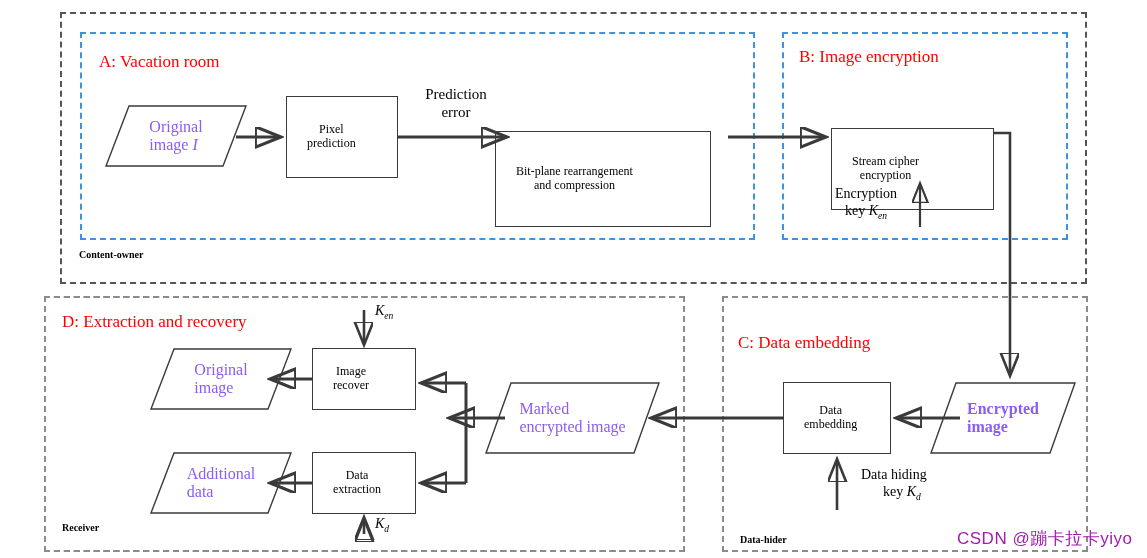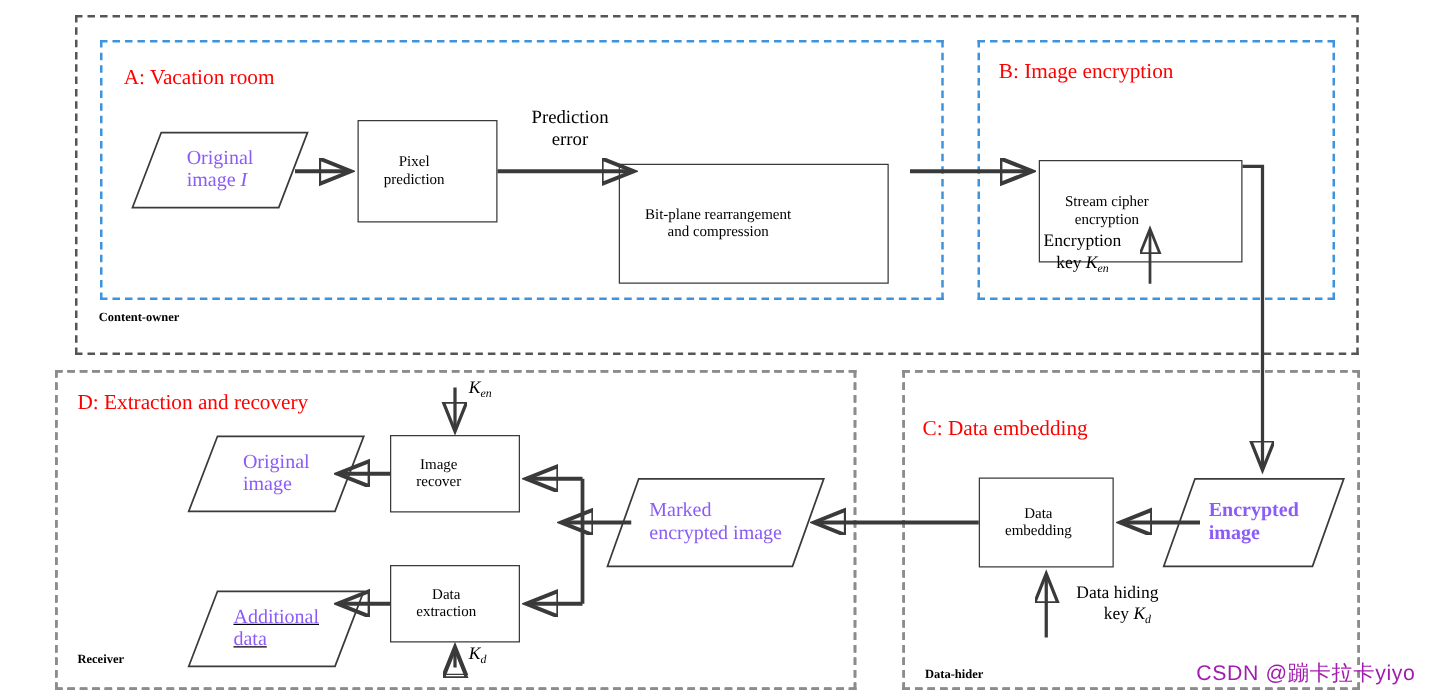--- a/index.html
+++ b/index.html
@@ -248,21 +248,21 @@
   <div class="abs para-wrap" style="left:150px; top:348px; width:142px; height:62px;">
     <svg viewBox="0 0 142 62" preserveAspectRatio="none">
       <polygon points="24,1 141,1 118,61 1,61" fill="#ffffff" stroke="#3a3a3a" stroke-width="1.4"></polygon>
     </svg>
     <div class="para-label">
       <span>Original</span><br>
       <span>image</span>
     </div>
   </div>
 
-  <div class="abs para-wrap" style="left:150px; top:472px; width:142px; height:62px;text-decoration:underline;">
+  <div class="abs para-wrap" style="left:150px; top:452px; width:142px; height:62px;">
     <svg viewBox="0 0 142 62" preserveAspectRatio="none">
       <polygon points="24,1 141,1 118,61 1,61" fill="#ffffff" stroke="#3a3a3a" stroke-width="1.4"></polygon>
     </svg>
     <div class="para-label">
       <span>Additional</span><br>
       <span>data</span>
     </div>
   </div>
 
   <svg id="wires" viewBox="0 0 1147 558">

